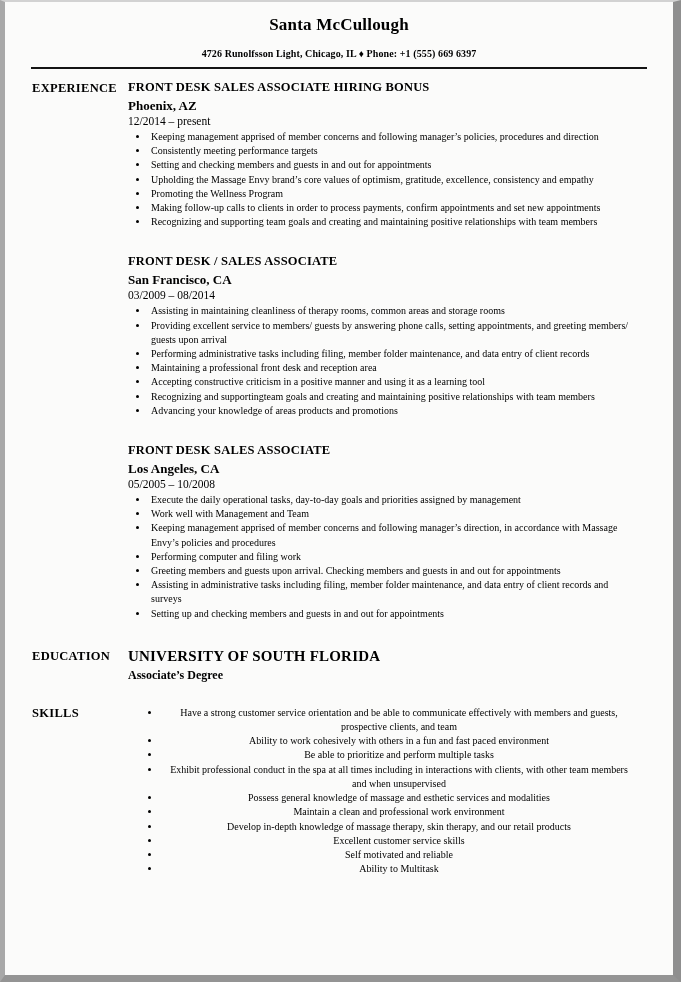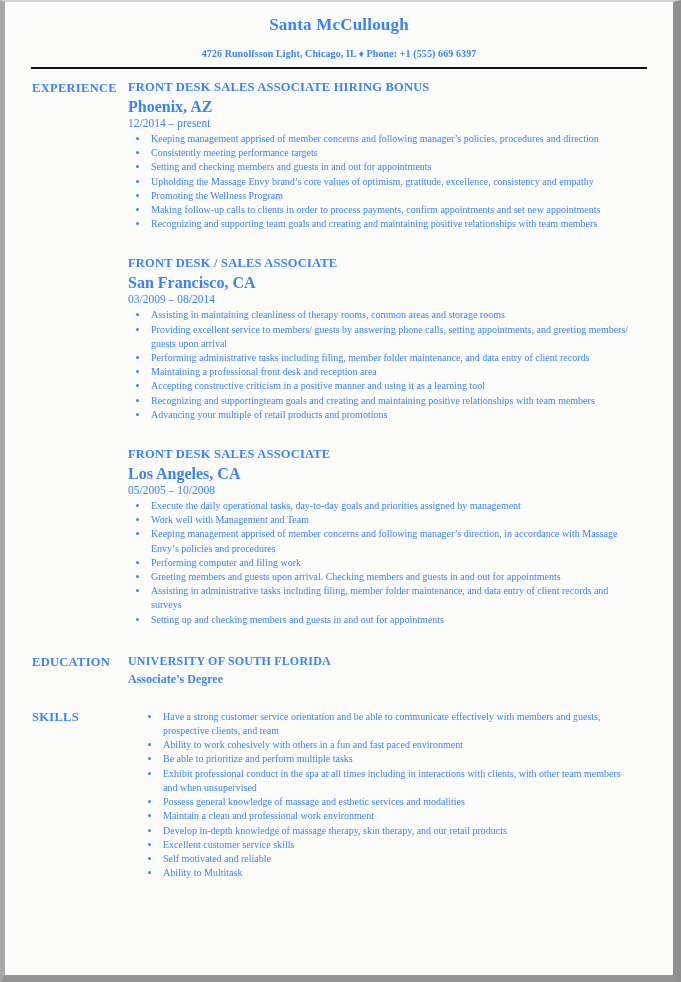--- a/index.html
+++ b/index.html
@@ -8,21 +8,21 @@
 
   .page {
     position: relative;
     width: 681px;
     height: 982px;
     margin: 0 auto;
     background: #fbfbfa;
     border-style: solid;
     border-color: #d2d2d2 #8f8f8f #949494 #a8a8a8;
     border-width: 2px 8px 7px 5px;
-    color: #3b82f6;
+    color: #000000;
     overflow: hidden;
   }
 
   
   .header { text-align: center; padding-top: 13px; }
   .name {
     font-size: 17px;
     font-weight: bold;
     letter-spacing: 0.2px;
   }
@@ -50,37 +50,37 @@
     padding-top: 1px;
   }
   .row-content { flex: 1; min-width: 0; }
 
   .job + .job { margin-top: 25px; }
   .job-title {
     font-size: 12.5px;
     font-weight: bold;
     letter-spacing: 0.2px;
   }
-  .job-location { font-size: 16px; font-weight: bold; margin-top: 3px; }
+  .job-location { font-size: 13px; font-weight: bold; margin-top: 3px; }
   .job-dates { font-size: 11.5px; margin-top: 1px; }
 
   ul.bullets { margin: 3px 0 0 0; padding-left: 21px; list-style: disc; }
   ul.bullets li {
     font-size: 10px;
     line-height: 14.2px;
     padding-left: 2px;
   }
   ul.bullets li::marker { font-size: 10px; }
 
   .row-education { margin-top: 27px; }
-  .school { font-size: 12px; font-weight: bold; letter-spacing: 0.2px; }
+  .school { font-size: 15px; font-weight: bold; letter-spacing: 0.2px; }
   .degree { font-size: 12px; font-weight: bold; margin-top: 3px; }
 
   .row-skills { margin-top: 22px; gap: 12px; }
-  .row-skills ul.bullets { margin-top: 1px; }
+  .row-skills ul.bullets { margin-top: 1px; text-align: center; }
 </style>
 </head>
 <body>
 
 <div class="page">
 
   <div class="header">
     <div class="name">Santa McCullough</div>
     <div class="contact">4726 Runolfsson Light, Chicago, IL ♦ Phone: +1 (555) 669 6397</div>
     <hr class="rule">
@@ -109,21 +109,21 @@
             <div class="job-title">FRONT DESK / SALES ASSOCIATE</div>
             <div class="job-location">San Francisco, CA</div>
             <div class="job-dates">03/2009 – 08/2014</div>
             <ul class="bullets">
               <li>Assisting in maintaining cleanliness of therapy rooms, common areas and storage rooms</li>
               <li>Providing excellent service to members/ guests by answering phone calls, setting appointments, and greeting members/ guests upon arrival</li>
               <li>Performing administrative tasks including filing, member folder maintenance, and data entry of client records</li>
               <li>Maintaining a professional front desk and reception area</li>
               <li>Accepting constructive criticism in a positive manner and using it as a learning tool</li>
               <li>Recognizing and supportingteam goals and creating and maintaining positive relationships with team members</li>
-              <li>Advancing your multiple of retail products and promotions</li>
+              <li>Advancing your knowledge of areas products and promotions</li>
             </ul>
           </div>
           <div class="job">
             <div class="job-title">FRONT DESK SALES ASSOCIATE</div>
             <div class="job-location">Los Angeles, CA</div>
             <div class="job-dates">05/2005 – 10/2008</div>
             <ul class="bullets">
               <li>Execute the daily operational tasks, day-to-day goals and priorities assigned by management</li>
               <li>Work well with Management and Team</li>
               <li>Keeping management apprised of member concerns and following manager’s direction, in accordance with Massage Envy’s policies and procedures</li>

